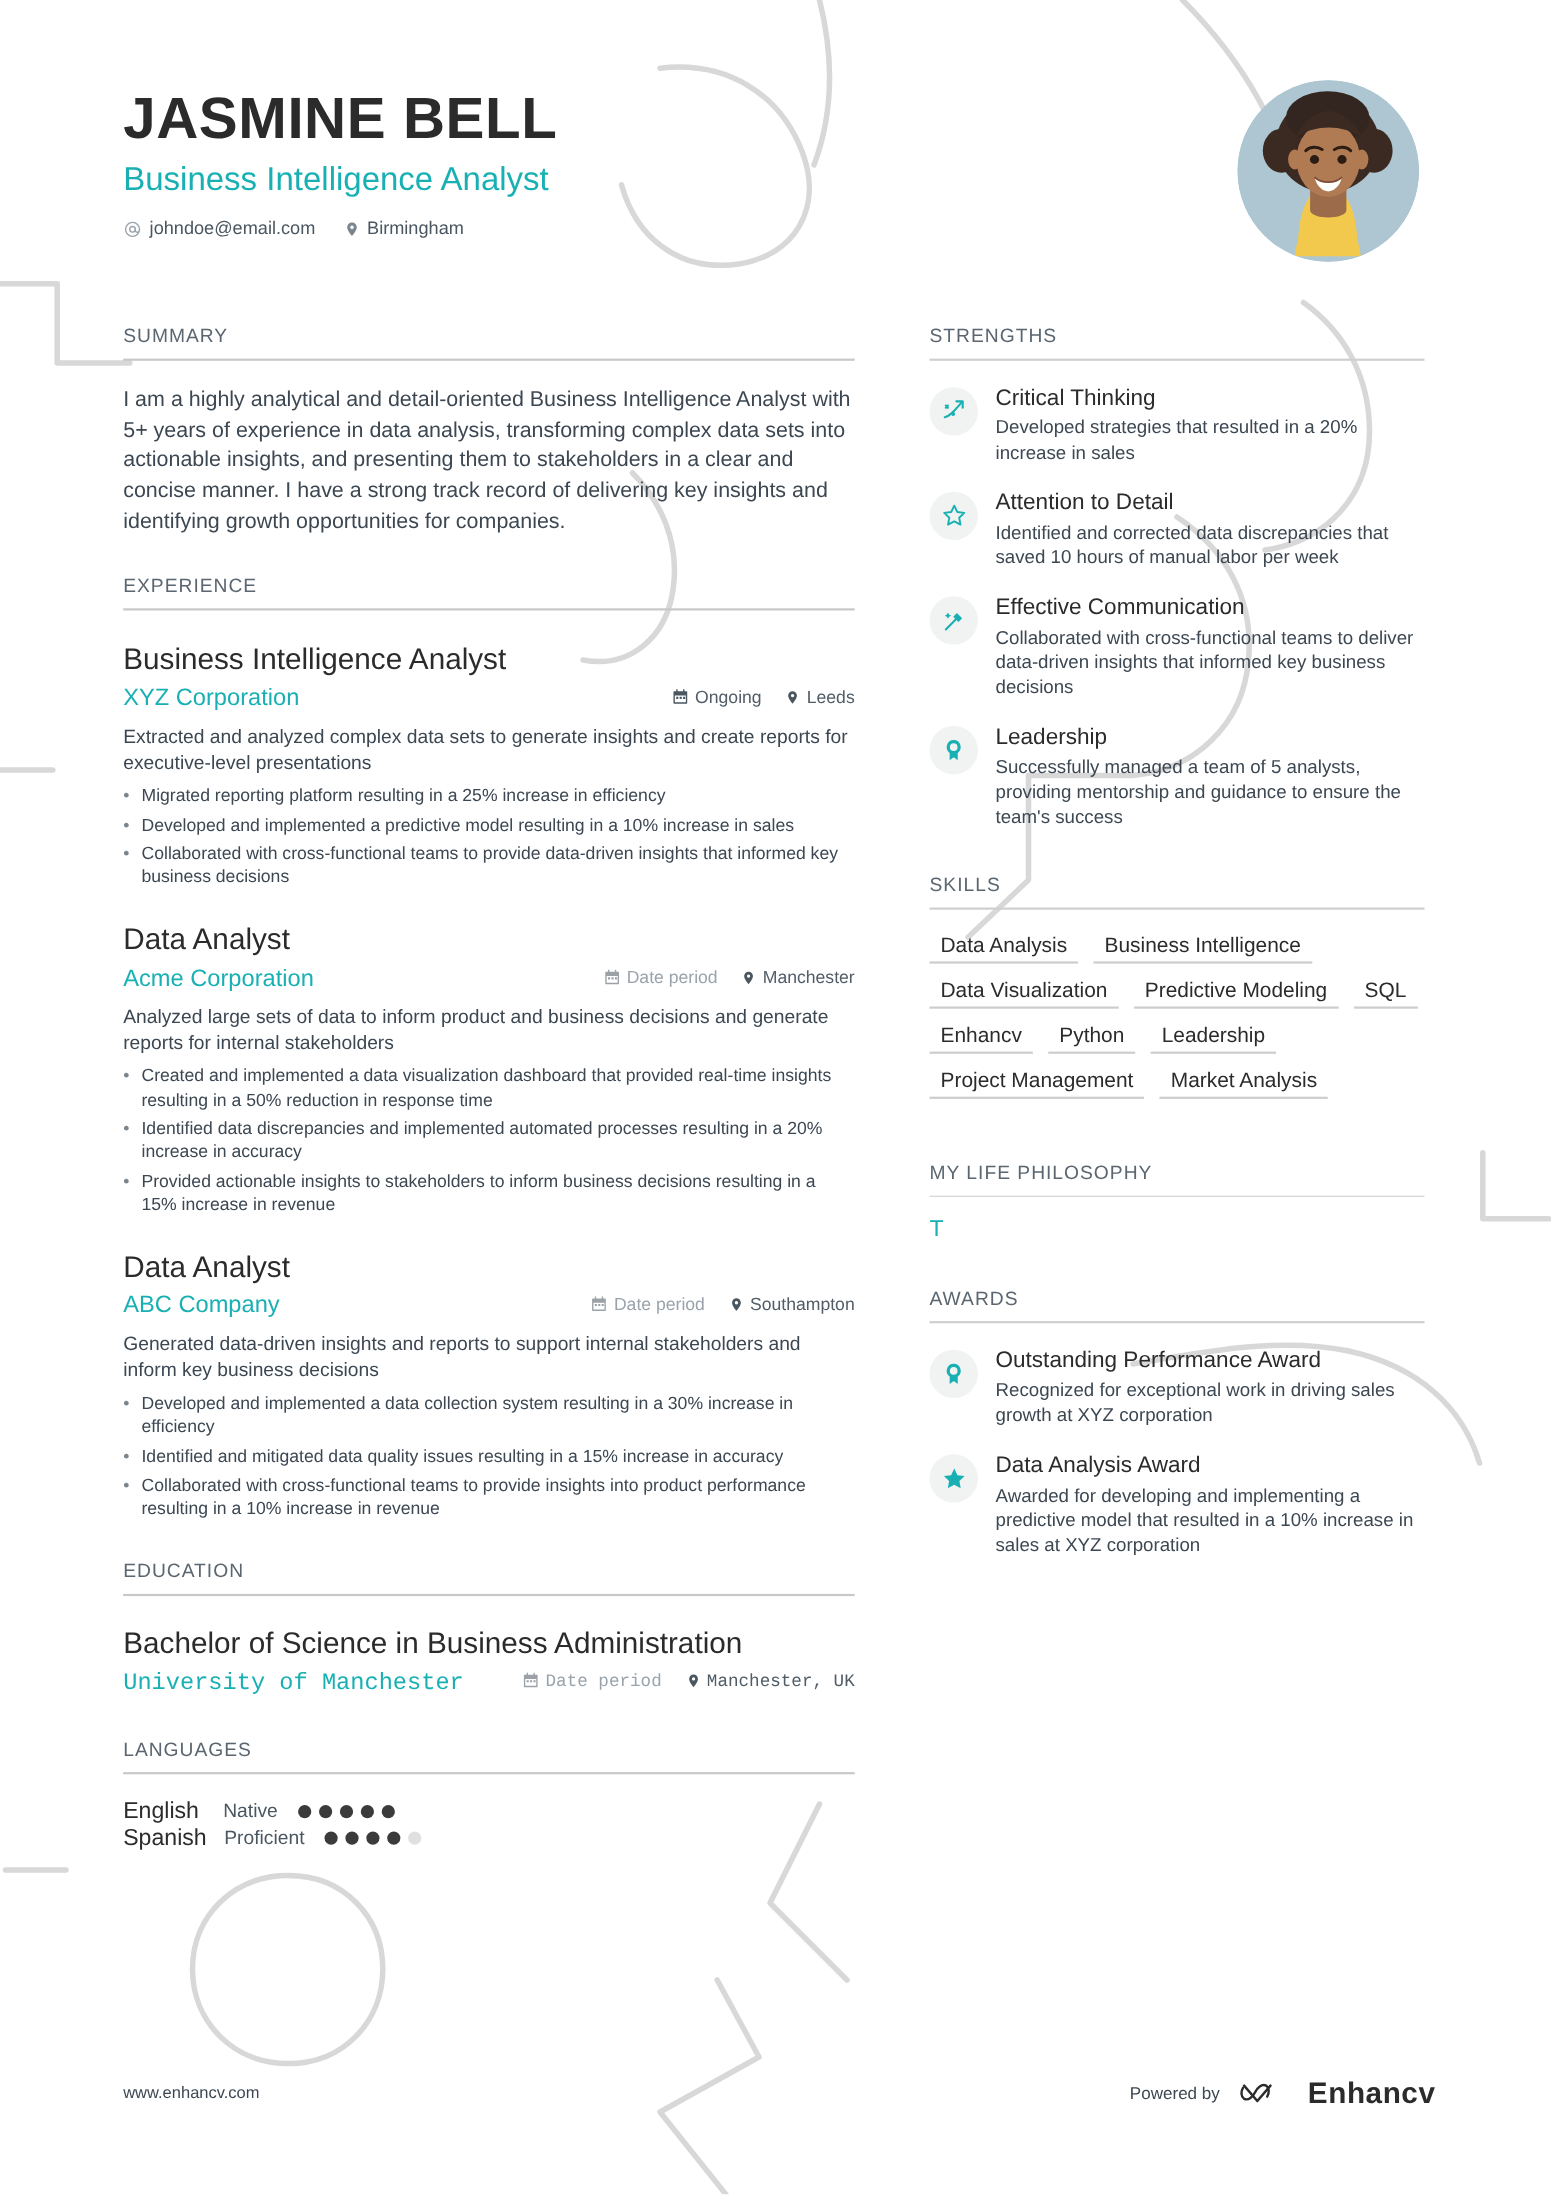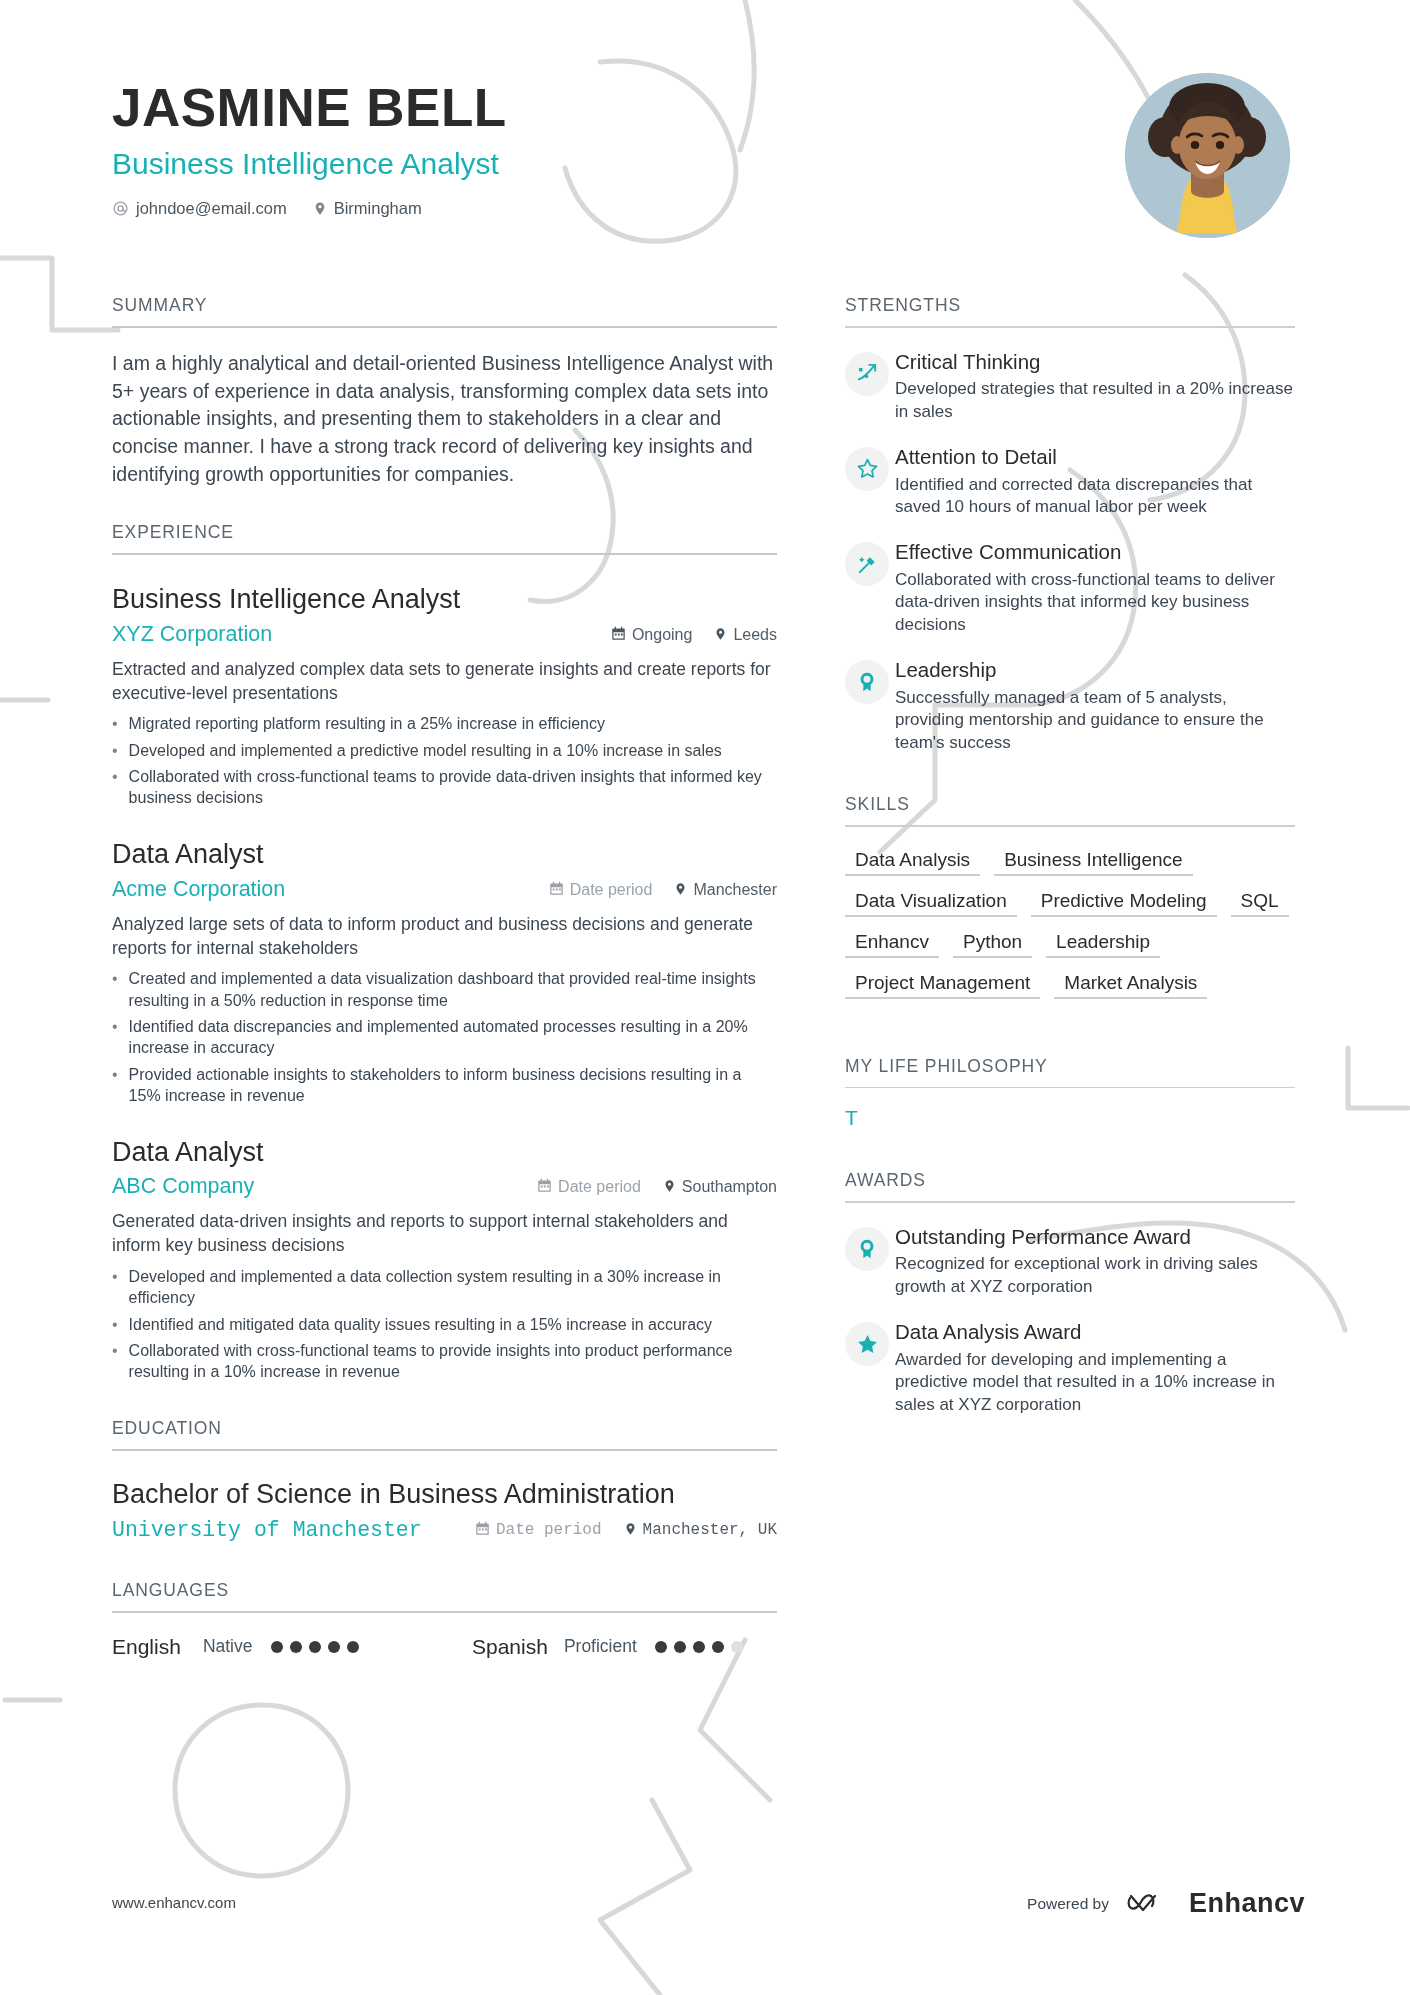--- a/index.html
+++ b/index.html
@@ -68,30 +68,30 @@
   .bullets { margin-top: 8px; }
   .bullet { display: flex; gap: 11px; font-size: 16px; line-height: 1.33; color: #3c4752; margin-top: 5px; }
   .bullet .dot { flex: none; color: #7b858e; }
 
   
   .edu-title { font-size: 27px; color: #2b2b2b; line-height: 1.17; }
   .edu-meta-row { display: flex; align-items: baseline; justify-content: space-between; margin-top: 7px; font-family: Liberation Mono, monospace; }
   .edu-org { font-size: 21.5px; color: #19b0b4; }
 
   
-  .lang-row { display: flex; margin-top: 22px; }
+  .lang-row { display: flex; margin-top: 22px; flex-direction: column; }
   .lang-block { display: flex; align-items: center; }
   .lang-name { font-size: 21px; color: #2b2b2b; }
   .lang-level { font-size: 17.5px; color: #4a5660; }
   .dots { display: flex; gap: 7px; align-items: center; }
   .dot-pip { width: 12px; height: 12px; border-radius: 50%; background: #3b3b3b; }
   .dot-pip.off { background: #e0e0e0; }
 
   
-  .item { display: flex; gap: 6px; margin-top: 22px; }
+  .item { display: flex; gap: 16px; margin-top: 22px; }
   .item-ico {
     flex: none; width: 44px; height: 44px; border-radius: 50%;
     background: #f1f2f2; display: flex; align-items: center; justify-content: center;
     margin-top: 2px;
   }
   .item-body { flex: 1; }
   .item-title { font-size: 20.5px; color: #2b2b2b; line-height: 1.2; }
   .item-desc { font-size: 17px; line-height: 1.32; color: #3c4752; margin-top: 4px; }
 
   

